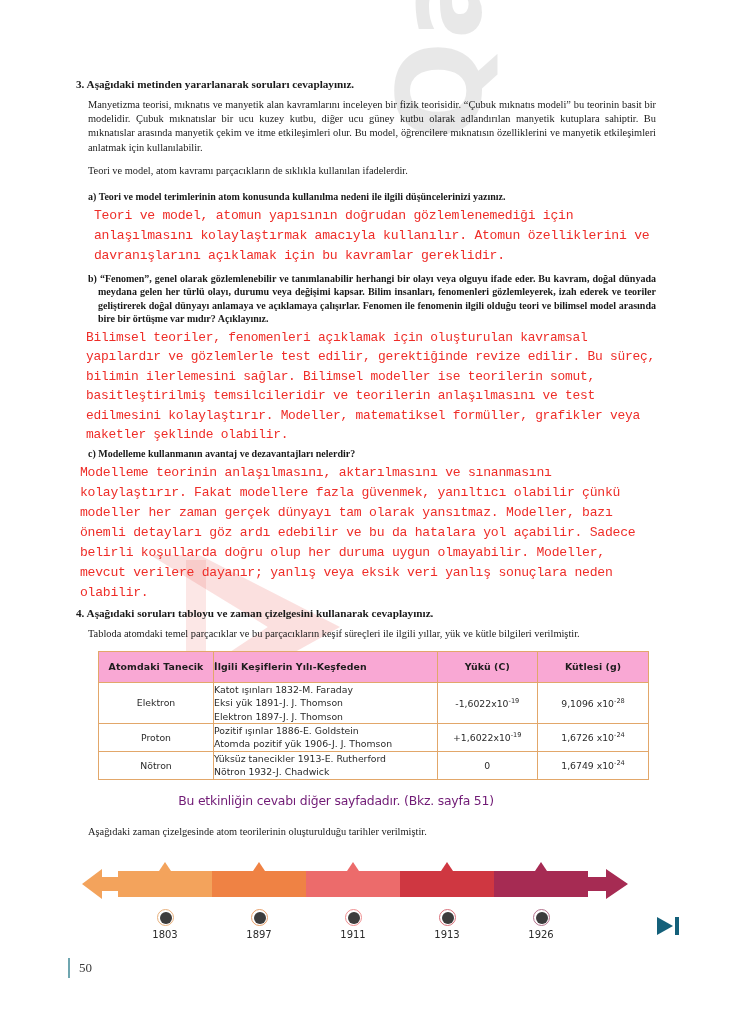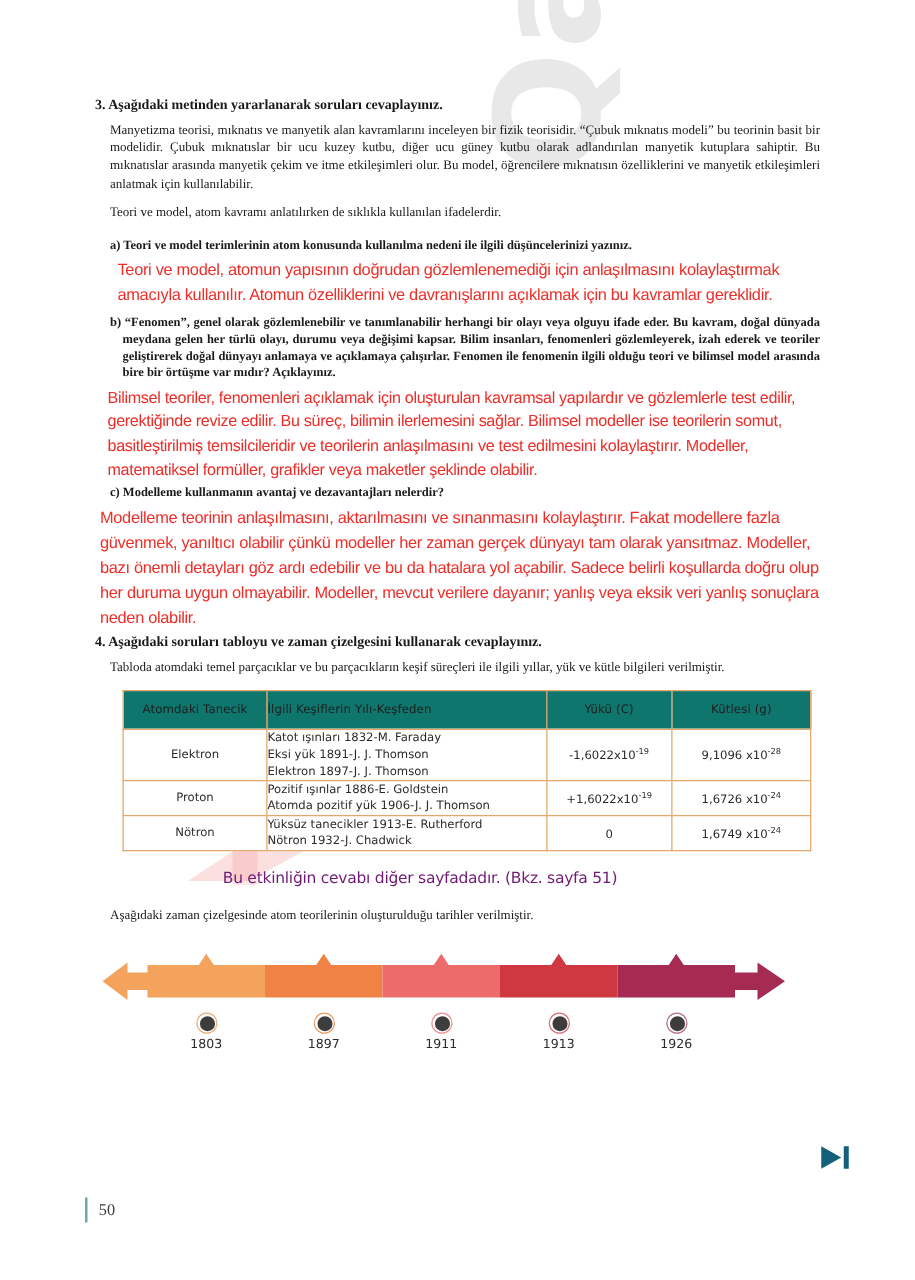--- a/index.html
+++ b/index.html
@@ -126,21 +126,21 @@
     line-height: 13.6px;
     text-align: justify;
     margin: 0;
     padding-left: 22px;
     text-indent: -10px;
   }
   .sub-q.plain { text-align: left; }
 
   
   .answer {
-    font-family: Liberation Sans, sans-serif;
+    font-family: Liberation Mono, monospace;
     color: #ee2d28;
     font-size: 13.1px;
     line-height: 20px;
     margin: 2px 0 4px 0;
     padding-left: 8px;
     letter-spacing: -0.25px;
   }
   .answer.ind { padding-left: 18px; }
   .answer.tight { font-size: 12.9px; line-height: 19.5px; }
 
@@ -154,23 +154,23 @@
     width: 551px;
     font-family: "DejaVu Sans", sans-serif;
     background: #fff;
   }
   table.atom th, table.atom td {
     border: 1px solid #e2a76a;
     padding: 0;
     vertical-align: middle;
   }
   table.atom thead th {
-    background: #0f766e;
+    background: #f9a8d4;
     font-size: 9.4px;
-    font-weight: normal;
+    font-weight: bold;
     color: #1d1d1d;
     height: 30px;
     letter-spacing: 0.1px;
   }
   th.c1 { width: 115px; text-align: center; }
   th.c2 { width: 225px; text-align: left; padding-left: 8px; }
   th.c3 { width: 100px; text-align: center; }
   th.c4 { width: 111px; text-align: center; }
 
   table.atom tbody td {
@@ -311,21 +311,21 @@
     <div class="wm-red-band"></div>
   </div>
 
 
   <div class="content">
 
     <p class="q-head">3. Aşağıdaki metinden yararlanarak soruları cevaplayınız.</p>
 
     <p class="body-p">Manyetizma teorisi, mıknatıs ve manyetik alan kavramlarını inceleyen bir fizik teorisidir. “Çubuk mıknatıs modeli” bu teorinin basit bir modelidir. Çubuk mıknatıslar bir ucu kuzey kutbu, diğer ucu güney kutbu olarak adlandırılan manyetik kutuplara sahiptir. Bu mıknatıslar arasında manyetik çekim ve itme etkileşimleri olur. Bu model, öğrencilere mıknatısın özelliklerini ve manyetik etkileşimleri anlatmak için kullanılabilir.</p>
 
-    <p class="body-p nojust">Teori ve model, atom kavramı anlatılırken de sıklıkla kullanılan ifadelerdir.</p>
+    <p class="body-p nojust">Teori ve model, atom kavramı parçacıkların de sıklıkla kullanılan ifadelerdir.</p>
 
     <p class="sub-q plain" style="margin-top:12px;">a) Teori ve model terimlerinin atom konusunda kullanılma nedeni ile ilgili düşüncelerinizi yazınız.</p>
     <p class="answer ind">Teori ve model, atomun yapısının doğrudan gözlemlenemediği için anlaşılmasını kolaylaştırmak amacıyla kullanılır. Atomun özelliklerini ve davranışlarını açıklamak için bu kavramlar gereklidir.</p>
 
     <p class="sub-q" style="margin-top:6px;">b) “Fenomen”, genel olarak gözlemlenebilir ve tanımlanabilir herhangi bir olayı veya olguyu ifade eder. Bu kavram, doğal dünyada meydana gelen her türlü olayı, durumu veya değişimi kapsar. Bilim insanları, fenomenleri gözlemleyerek, izah ederek ve teoriler geliştirerek doğal dünyayı anlamaya ve açıklamaya çalışırlar. Fenomen ile fenomenin ilgili olduğu teori ve bilimsel model arasında bire bir örtüşme var mıdır? Açıklayınız.</p>
     <p class="answer tight" style="padding-left:10px;">Bilimsel teoriler, fenomenleri açıklamak için oluşturulan kavramsal yapılardır ve gözlemlerle test edilir, gerektiğinde revize edilir. Bu süreç, bilimin ilerlemesini sağlar. Bilimsel modeller ise teorilerin somut, basitleştirilmiş temsilcileridir ve teorilerin anlaşılmasını ve test edilmesini kolaylaştırır. Modeller, matematiksel formüller, grafikler veya maketler şeklinde olabilir.</p>
 
     <p class="sub-q plain" style="margin-top:-2px;">c) Modelleme kullanmanın avantaj ve dezavantajları nelerdir?</p>
     <p class="answer" style="padding-left:4px;">Modelleme teorinin anlaşılmasını, aktarılmasını ve sınanmasını kolaylaştırır. Fakat modellere fazla güvenmek, yanıltıcı olabilir çünkü modeller her zaman gerçek dünyayı tam olarak yansıtmaz. Modeller, bazı önemli detayları göz ardı edebilir ve bu da hatalara yol açabilir. Sadece belirli koşullarda doğru olup her duruma uygun olmayabilir. Modeller, mevcut verilere dayanır; yanlış veya eksik veri yanlış sonuçlara neden olabilir.</p>
 

